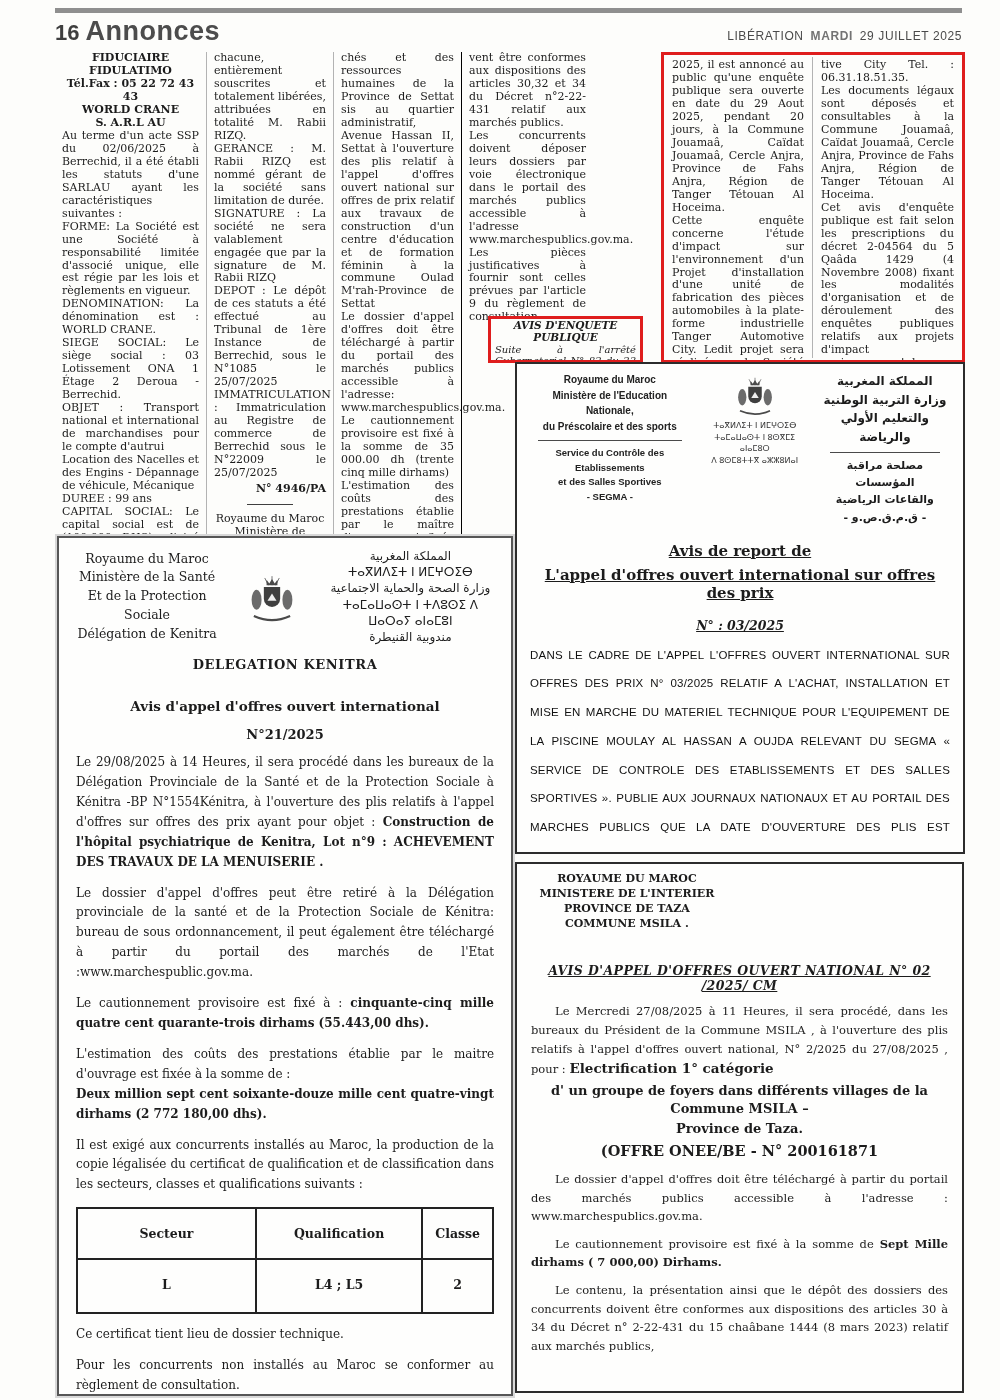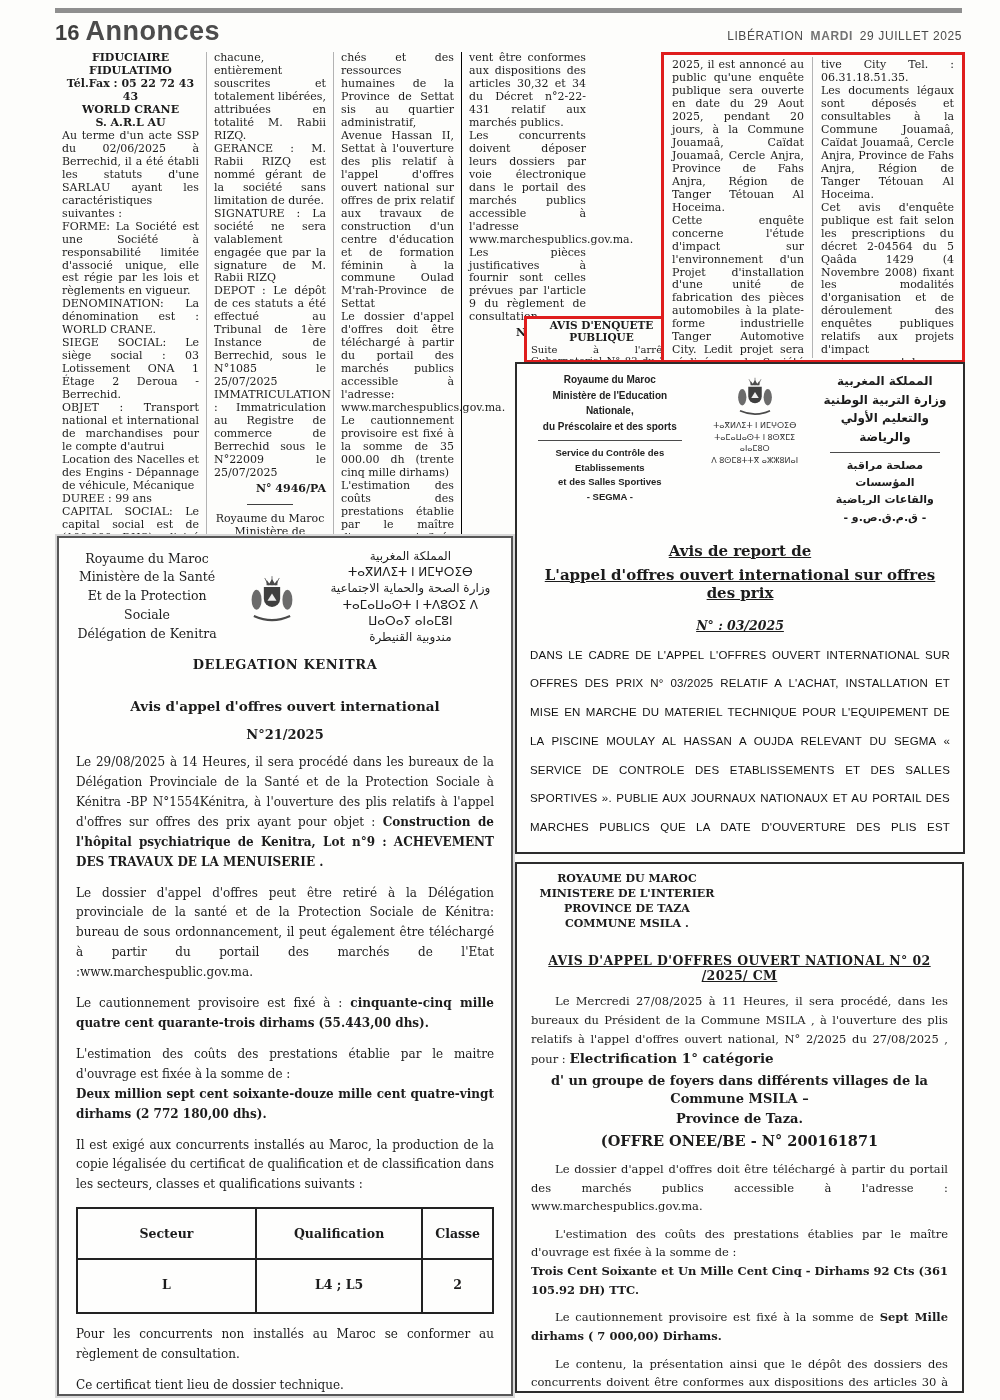--- a/index.html
+++ b/index.html
@@ -22,21 +22,21 @@
   .cols{position:absolute;left:55px;top:52px;width:612px;height:490px;display:flex;overflow:hidden;}
   .col{box-sizing:border-box;padding:0 7px;font-size:11px;line-height:1.18;}
   .c1{width:152px;border-right:1px solid #b3b3b3;}
   .c2{width:127px;border-right:1px solid #b3b3b3;}
   .c3{width:128px;border-right:1px solid #000000;}
   .c4{width:131px;}
   .col .bold{font-weight:bold;}
   .sep{width:46px;border-top:1px solid #3f3f3f;margin:8px auto;}
   
   .redbox{position:absolute;border:3px solid #df1d1d;background:#fdfdfb;box-sizing:border-box;}
-  .rb-small{left:524px;top:316px;width:155px;height:47px;font-size:10px;line-height:1.12;padding:1px 4px;overflow:hidden;}
+  .rb-small{left:488px;top:316px;width:155px;height:47px;font-size:10px;line-height:1.12;padding:1px 4px;overflow:hidden;font-style:italic;}
   .rb-small .bold{font-weight:bold;font-size:10.5px;}
   .rb-big{left:661px;top:52px;width:304px;height:311px;display:flex;padding:2px 0;overflow:hidden;}
   .c5{width:50%;border-right:1px solid #b3b3b3;padding:2px 8px;font-size:11px;line-height:1.18;box-sizing:border-box;}
   .c6{width:50%;padding:2px 8px;font-size:11px;line-height:1.18;box-sizing:border-box;}
   
   .box{position:absolute;background:#fefefd;box-sizing:border-box;overflow:hidden;}
   .kenitra{left:57px;top:536px;width:456px;height:860px;border:2px solid #565656;box-shadow:0 0 0 2px #d8d8d8;padding:10px 17px 8px;font-size:12px;}
   .k-head{display:flex;justify-content:space-between;align-items:center;}
   .k-fr{width:34%;font-size:12.5px;line-height:1.5;}
   .k-ar{width:40%;font-size:12px;line-height:1.35;font-family:"DejaVu Sans",sans-serif;direction:rtl;}
@@ -56,21 +56,21 @@
   .s-center{width:24%;text-align:center;}
   .s-tif{font-size:8px;line-height:1.45;font-family:"DejaVu Sans",sans-serif;color:#333;margin-top:2px;}
   .s-right{width:31%;text-align:center;font-family:"DejaVu Sans",sans-serif;font-weight:bold;font-size:12px;line-height:1.55;direction:rtl;}
   .s-ar2{border-top:1px solid #4a4a4a;margin:6px 10px 0;padding-top:4px;font-size:11px;}
   .s-t1{font-weight:bold;font-size:15px;margin-top:16px;text-align:center;}
   .s-t2{font-weight:bold;font-size:15px;margin-top:6px;text-align:center;}
   .s-num{font-weight:bold;font-size:12.5px;margin-top:16px;text-align:center;}
   .s-body{font-family:"Liberation Sans",sans-serif;font-size:11.5px;line-height:2.5;margin-top:8px;color:#111;letter-spacing:.2px;}
   .msila{left:515px;top:862px;width:449px;height:531px;border:2px solid #2c2c2c;padding:8px 14px;font-size:11.5px;}
   .m-head{font-weight:bold;font-size:11px;line-height:1.35;width:46%;text-align:center;}
-  .m-title{margin-top:22px;text-align:center;font-weight:bold;font-size:12.5px;letter-spacing:.4px;}
+  .m-title{margin-top:32px;text-align:center;font-weight:bold;font-size:12.5px;letter-spacing:.4px;font-style:italic;}
   .m-p{margin:9px 0 0;line-height:1.62;text-align:justify;}
   .ind{text-indent:24px;}
   .m-cent{text-align:center;font-weight:bold;font-size:13px;margin-top:2px;line-height:1.4;}
   .m-onee{font-size:14.5px;}
   .bigb{font-size:13.5px;}
 </style>
 </head>
 <body>
 
 <div class="page">
@@ -194,22 +194,22 @@
         <th class="w2">Qualification</th>
         <th class="w3">Classe</th>
       </tr>
       <tr>
         <td>L</td>
         <td>L4 ; L5</td>
         <td>2</td>
       </tr>
     </tbody>
       </table>
+    <p class="k-p"><span>Ce certificat tient lieu de dossier technique.</span></p>
     <p class="k-p"><span>Pour les concurrents non installés au Maroc se conformer au règlement de consultation.</span></p>
-    <p class="k-p"><span>Ce certificat tient lieu de dossier technique.</span></p>
     <p class="k-p"><span>Le contenu, la présentation ainsi que le dépôt des dossiers des concurrents doivent être conformes aux dispositions des articles 30 à 34 du décret n°2-22-431 du 15 Chaabane 1444 (08 Mars 2023), relatif aux marchés publics.</span></p>
 
   </div>
 
   <div class="box segma">
     <div class="s-head">
       <div class="s-left">
         <div>Royaume du Maroc</div>
         <div>Ministère de l'Education Nationale,</div>
         <div>du Préscolaire et des sports</div>
@@ -255,19 +255,18 @@
     <div class="m-head pre">ROYAUME DU MAROC
 MINISTERE DE L'INTERIER
 PROVINCE DE TAZA
 COMMUNE   MSILA .</div>
     <div class="m-title"><span class="u">AVIS   D'APPEL   D'OFFRES   OUVERT   NATIONAL   N° 02 /2025/ CM</span></div>
     <p class="m-p ind"><span>Le Mercredi   27/08/2025   à 11   Heures, il sera procédé, dans les bureaux du Président  de la Commune  MSILA , à l'ouverture des plis relatifs à l'appel d'offres ouvert national, N° 2/2025  du 27/08/2025 , pour : </span><b class="bigb">Electrification  1° catégorie</b></p>
     <div class="m-cent">d' un groupe de foyers  dans différents  villages  de  la Commune  MSILA –</div>
     <div class="m-cent">Province de Taza.</div>
     <div class="m-cent m-onee">(OFFRE ONEE/BE - N°  200161871</div>
     <p class="m-p ind"><span>Le dossier d'appel d'offres doit être téléchargé à partir du portail des marchés publics accessible à l'adresse : www.marchespublics.gov.ma.</span></p>
-    <p class="m-p ind"><span>L'estimation des coûts des prestations établies par le maître d'ouvrage est fixée à la somme de :</span><br><b>Trois  Cent Soixante et Un   Mille   Cent Cinq -  Dirhams 92 Cts (361 105.92 DH)  TTC.</b></p>
     <p class="m-p ind"><span>Le cautionnement provisoire est fixé à la somme de </span><b>Sept  Mille  dirhams ( 7  000,00) Dirhams.</b></p>
     <p class="m-p ind"><span>Le contenu, la présentation ainsi que le dépôt des dossiers des concurrents doivent être conformes aux dispositions des articles 30 à 34 du Décret n° 2-22-431 du 15 chaâbane 1444 (8 mars 2023) relatif aux marchés publics,</span></p>
 
   </div>
 
 </div>
 
 </body></html>

